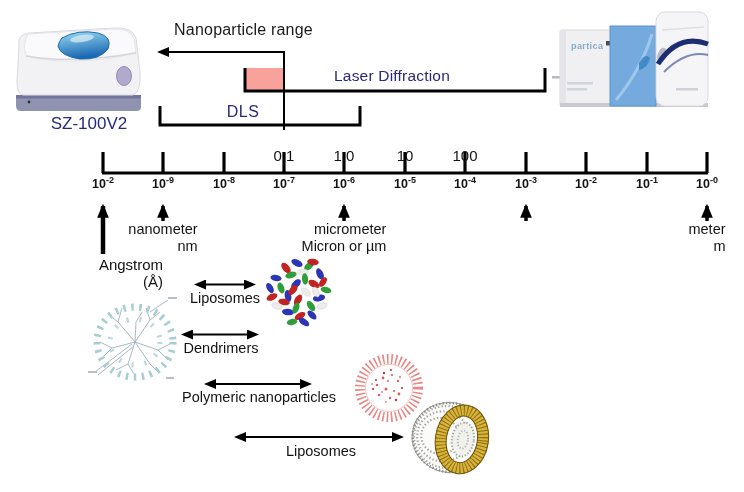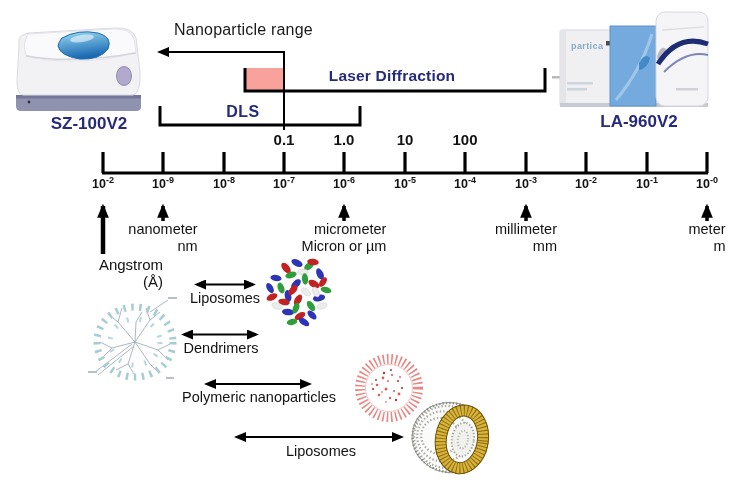--- a/index.html
+++ b/index.html
@@ -1,25 +1,25 @@
 <!DOCTYPE html>
 <html style="--navy: #262a7c; --pink: #f8a29b;"><head>
 <meta charset="utf-8">
 <style>
   :root{ --navy:#262a7c; --pink:#f8a29b; --ink:#121212; }
   html,body{margin:0;padding:0;background:#fff;}
   .stage{position:relative;width:744px;height:492px;background:#ffffff;overflow:hidden;
          font-family:"Liberation Sans", sans-serif;color:var(--ink);}
   .lbl{position:absolute;transform:translateX(-50%);white-space:nowrap;text-align:center;line-height:1.15;}
-  .navy{color:var(--navy);font-weight:bold;}
+  .navy{color:var(--navy);font-weight:normal;}
   .model{font-size:17px;}
   .range-note{font-size:16px;font-weight:500;color:#1a1a1a;letter-spacing:.2px;padding-left:43px;}
   .laser{font-size:15.5px;letter-spacing:.2px;}
   .dls{font-size:16px;letter-spacing:.5px;}
-  .micron{font-size:15px;font-weight:bold;}
+  .micron{font-size:15px;font-weight:normal;margin-top:16px;}
   .exp{font-size:12.5px;font-weight:bold;}
   .exp sup{font-size:9px;line-height:0;}
   .unit{font-size:14.5px;text-align:right;}
   .unit-big{font-size:15px;margin-left:28px;}
   .particle{font-size:14.5px;}
   svg{position:absolute;left:0;top:0;}
   .pinkbox{fill:var(--pink);}
   .brand{font-size:9px;font-weight:bold;fill:#86abc9;letter-spacing:.4px;}
 </style>
 </head>
@@ -219,21 +219,20 @@
   </svg>
 
   <div class="lbl range-note" style="left:222px;top:21px">Nanoparticle range</div>
 
   <div class="lbl navy laser" style="left:392px;top:67px">Laser Diffraction</div>
 
   <div class="lbl navy dls" style="left:243px;top:103px">DLS</div>
 
   <div class="lbl navy model" style="left:89px;top:114px">SZ-100V2</div>
 
-  <div class="lbl navy model" style="left:639px;top:112px">LA-960V2</div>
 
   <div class="lbl micron" style="left:284px;top:131px">0.1</div>
   <div class="lbl micron" style="left:344px;top:131px">1.0</div>
   <div class="lbl micron" style="left:405px;top:131px">10</div>
   <div class="lbl micron" style="left:465px;top:131px">100</div>
 
   <div class="lbl exp" style="left:103px;top:177px"><span>10</span><sup>-2</sup></div>
   <div class="lbl exp" style="left:163px;top:177px"><span>10</span><sup>-9</sup></div>
   <div class="lbl exp" style="left:224px;top:177px"><span>10</span><sup>-8</sup></div>
   <div class="lbl exp" style="left:284px;top:177px"><span>10</span><sup>-7</sup></div>
@@ -250,24 +249,20 @@
     <div>(Å)</div>
   </div>
   <div class="lbl unit" style="left:163px;top:221px">
     <div>nanometer</div>
     <div>nm</div>
   </div>
   <div class="lbl unit" style="left:344px;top:221px">
     <div>micrometer</div>
     <div>Micron or µm</div>
   </div>
-  <div class="lbl unit" style="left:526px;top:221px">
-    <div>millimeter</div>
-    <div>mm</div>
-  </div>
   <div class="lbl unit" style="left:707px;top:221px">
     <div>meter</div>
     <div>m</div>
   </div>
 
   <div class="lbl particle" style="left:225px;top:290px">Liposomes</div>
   <div class="lbl particle" style="left:221px;top:340px">Dendrimers</div>
   <div class="lbl particle" style="left:259px;top:389px">Polymeric nanoparticles</div>
   <div class="lbl particle" style="left:321px;top:443px">Liposomes</div>
 

